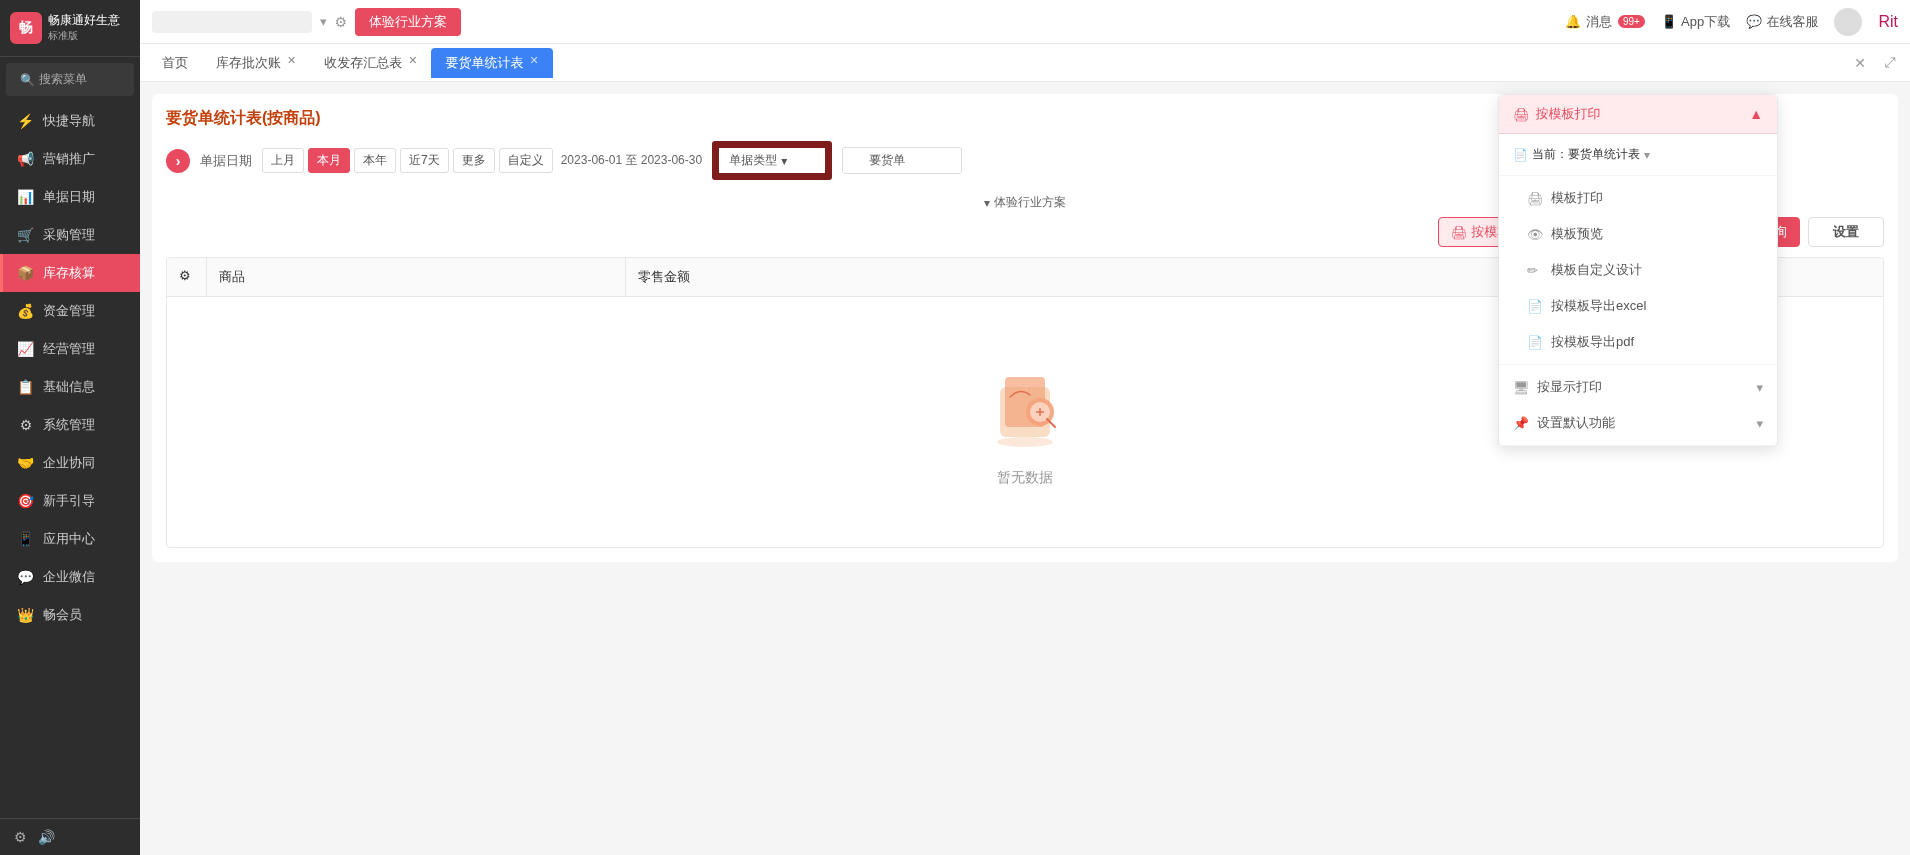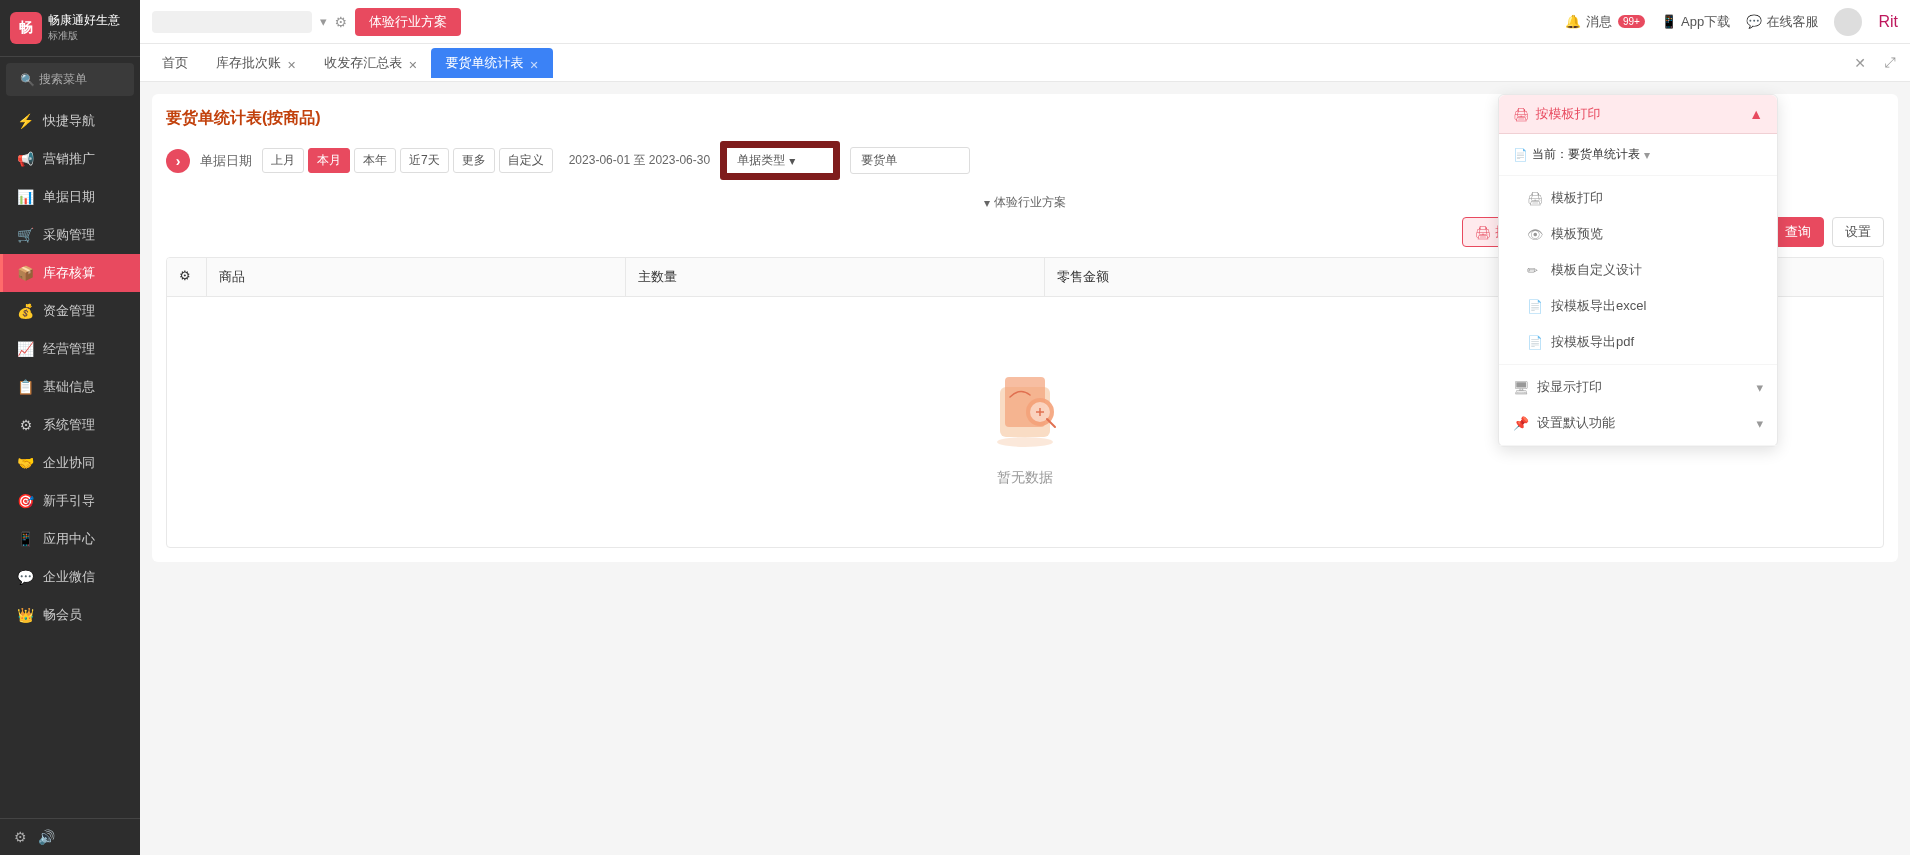--- a/index.html
+++ b/index.html
@@ -143,21 +143,21 @@
       background: #fff;
       display: flex;
       align-items: center;
       border-bottom: 1px solid #e8e8e8;
       padding: 0 8px;
       flex-shrink: 0;
       position: relative;
     }
     .tab {
       display: flex;
-      align-items: flex-end;
+      align-items: flex-start;
       padding: 6px 14px;
       font-size: 13px;
       color: #555;
       cursor: pointer;
       border-radius: 4px 4px 0 0;
       white-space: nowrap;
     }
     .tab.active { background: #3b82f6; color: white; }
     .tab .tab-close { margin-left: 6px; font-size: 11px; opacity: 0.7; }
     .tabs-right {
@@ -226,38 +226,38 @@
     .date-btn {
       padding: 3px 8px;
       border: 1px solid #ddd;
       border-radius: 3px;
       background: #fff;
       color: #555;
       font-size: 12px;
       cursor: pointer;
     }
     .date-btn.active { background: #e84a5f; color: white; border-color: #e84a5f; }
-    .date-range { color: #666; font-size: 12px; margin-left: 12px; }
+    .date-range { color: #666; font-size: 12px; margin-left: 4px; }
     .filter-select {
       display: flex;
       align-items: center;
       border: 7px solid #7f1d1d;
       border-radius: 3px;
       padding: 4px 10px;
       background: #fff;
       color: #555;
       font-size: 12px;
       cursor: pointer;
       min-width: 120px;
       gap: 4px;
     }
     .filter-input {
       border: 1px solid #ddd;
       border-radius: 3px;
-      padding: 4px 10px;
+      padding: 4px 26px;
       font-size: 12px;
       min-width: 120px;
     }
 
     .expand-more {
       display: flex;
       align-items: center;
       justify-content: center;
       padding: 6px;
       color: #666;
@@ -284,27 +284,28 @@
       border-radius: 4px;
       background: #fff;
       color: #555;
       font-size: 13px;
       cursor: pointer;
     }
     .toolbar-btn.primary { background: #e84a5f; color: white; border-color: #e84a5f; }
     .toolbar-btn.active { background: #ffeaed; border-color: #e84a5f; color: #e84a5f; }
     .toolbar-dots { color: #999; cursor: pointer; font-size: 16px; }
     .toolbar-settings-btn {
-      padding: 5px 12px;
+      padding: 5px 24px;
       border: 1px solid #ddd;
       border-radius: 4px;
       background: #fff;
       color: #555;
       font-size: 13px;
       cursor: pointer;
+      font-weight: bold;
     }
 
     
     .table-wrap { border: 1px solid #e8e8e8; border-radius: 4px; overflow: hidden; }
     .table-header {
       display: grid;
       grid-template-columns: 40px 1fr 1fr 1fr 1fr;
       background: #fafafa;
       border-bottom: 1px solid #e8e8e8;
     }
@@ -581,21 +582,20 @@
         <button class="toolbar-btn primary">查询</button>
         <button class="toolbar-settings-btn">设置</button>
       </div>
 
       <div class="table-wrap">
         <div class="table-header">
           <div class="table-header-cell">
             <span>⚙</span>
           </div>
           <div class="table-header-cell">商品</div>
-          <div class="table-header-cell">主数量</div>
           <div class="table-header-cell">零售金额</div>
         </div>
 
         <div class="empty-state">
           <svg class="empty-icon" viewBox="0 0 100 100" xmlns="http://www.w3.org/2000/svg">
             <ellipse cx="50" cy="85" rx="28" ry="5" fill="#f5c5a3" opacity="0.4"></ellipse>
             <rect x="25" y="30" width="50" height="50" rx="6" fill="#f9dcc4"></rect>
             <rect x="30" y="20" width="40" height="50" rx="4" fill="#f4a27a" opacity="0.7"></rect>
             <circle cx="65" cy="55" r="14" fill="#f4a27a" opacity="0.9"></circle>
             <circle cx="65" cy="55" r="10" fill="#fff" opacity="0.5"></circle>

